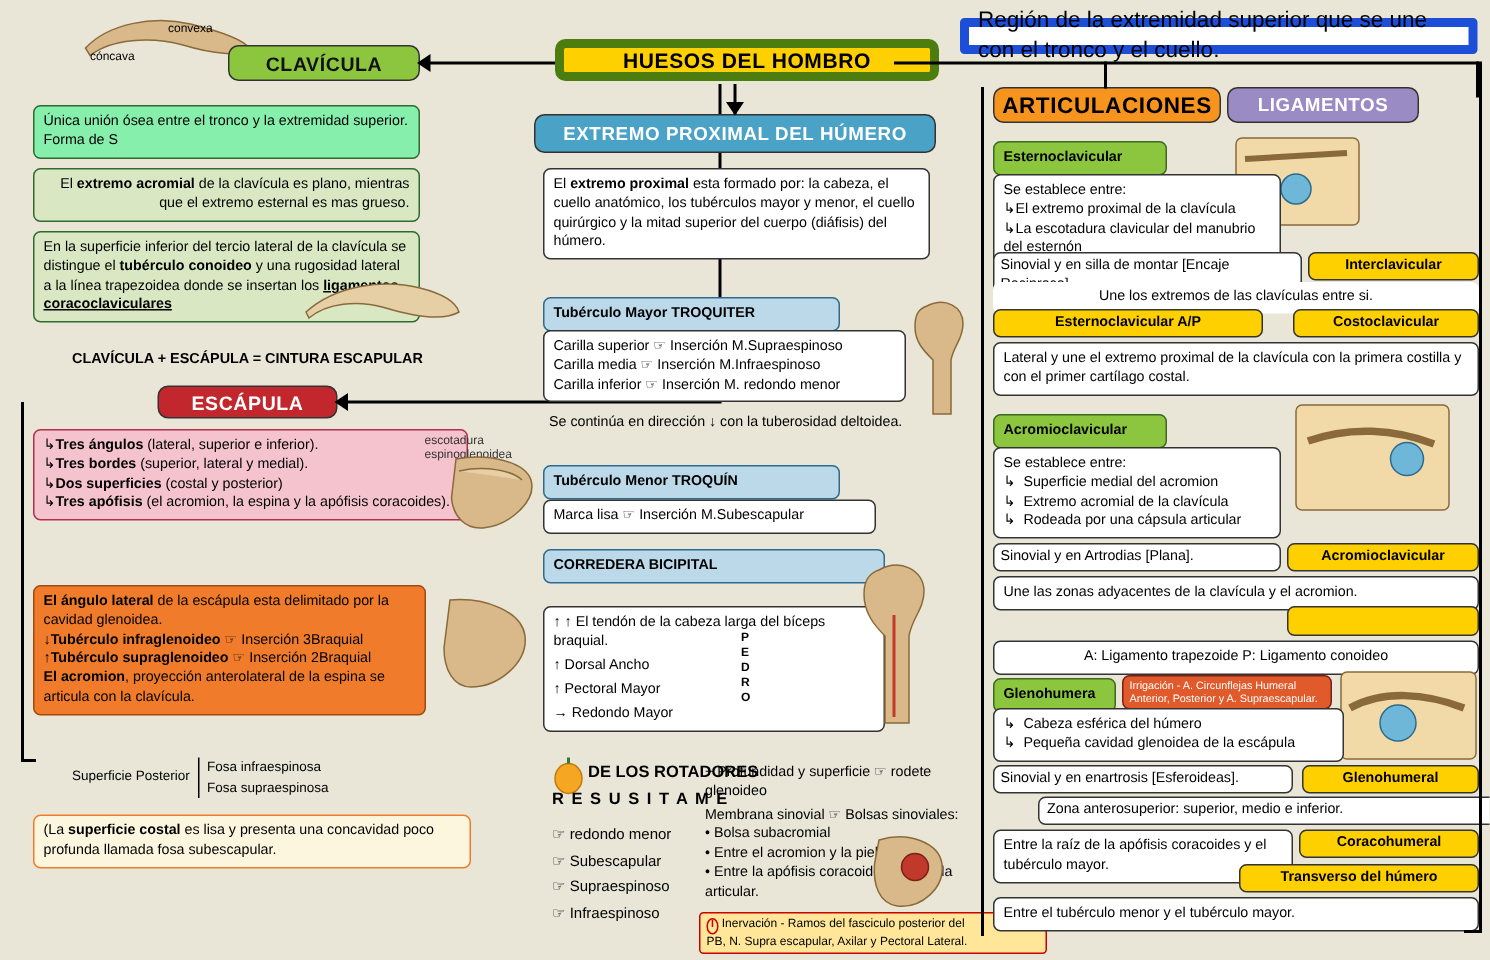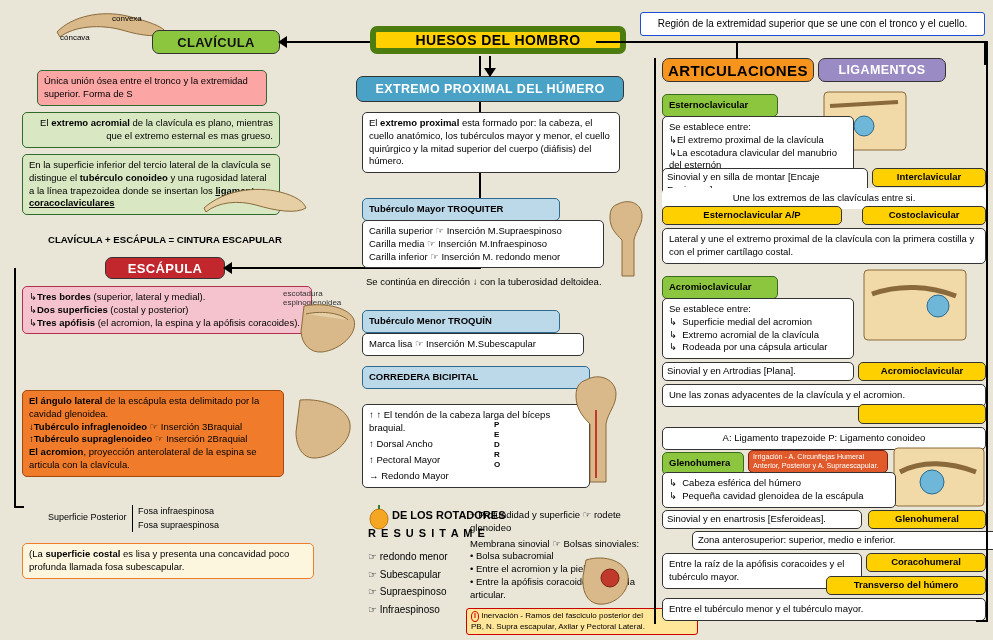--- a/index.html
+++ b/index.html
@@ -26,38 +26,38 @@
   .bone2{fill:#e6cfa5;stroke:#8a6a3a;stroke-width:1;}
   .tiny{font-size:8px;}
 </style>
 </head>
 <body>
 
 <div class="box title-node" style="left:370px;top:26px;width:256px;height:28px;background:#ffd000;border:6px solid #4d7c0f;display:flex;align-items:center;justify-content:center;font-size:14px;">
   <span>HUESOS  DEL HOMBRO</span>
 </div>
 
-<div class="box node" style="left:640px;top:12px;width:345px;height:24px;background:#fff;border:1px solid #1d4ed8;border-radius:3px;display:flex;align-items:center;justify-content:center;font-size:10px;">
+<div class="box node" style="left:640px;top:12px;width:345px;height:24px;background:#fff;border:6px solid #1d4ed8;border-radius:3px;display:flex;align-items:center;justify-content:center;font-size:15px;">
   <span>Región de la extremidad superior  que se une con el tronco y el cuello.</span>
 </div>
 
 <svg class="imgph" style="left:52px;top:6px;" width="120" height="40">
   <path class="bone" d="M5,26 C20,10 50,4 75,10 C95,15 110,20 114,26 C108,32 90,30 70,24 C48,18 22,20 8,31 Z"></path>
 </svg>
 <div class="box tiny" style="left:112px;top:14px;"><span>convexa</span></div>
 <div class="box tiny" style="left:60px;top:33px;"><span>cóncava</span></div>
 
 <div class="box title-node" style="left:152px;top:30px;width:128px;height:24px;background:#8cc63f;border:1.5px solid #333;display:flex;align-items:center;justify-content:center;font-size:13px;color:#111;">
   <span>CLAVÍCULA</span>
 </div>
 
 <div class="arrowline" style="left:286px;top:41px;width:84px;height:2px;"></div>
 <div class="tri" style="left:278px;top:36px;border-top:6px solid transparent;border-bottom:6px solid transparent;border-right:9px solid #000;"></div>
 
-<div class="box node" style="left:37px;top:70px;width:230px;background:#fca5a5;border-color:#2f6b2f;">
+<div class="box node" style="left:22px;top:70px;width:258px;background:#86efac;border-color:#2f6b2f;">
   <span>Única unión ósea entre el  tronco  y la  extremidad superior. Forma de S</span>
 </div>
 
 <div class="box node" style="left:22px;top:112px;width:258px;background:#d9e8c2;border-color:#2f6b2f;text-align:right;">
   <span>El </span><span class="b">extremo acromial</span><span> de la clavícula es plano, mientras que el extremo esternal es mas grueso.</span>
 </div>
 
 <div class="box node" style="left:22px;top:154px;width:258px;background:#d9e8c2;border-color:#2f6b2f;">
   <span>En la superficie inferior del tercio lateral de la clavícula se distingue el </span><span class="b">tubérculo conoideo</span><span> y una rugosidad lateral a la línea trapezoidea donde se insertan los </span><span class="b" style="text-decoration:underline">ligamentos coracoclaviculares</span>
 </div>
@@ -68,20 +68,21 @@
 
 <div class="box center b" style="left:30px;top:234px;width:270px;font-size:9.6px;">
   <span>CLAVÍCULA + ESCÁPULA = CINTURA ESCAPULAR</span>
 </div>
 
 <div class="box title-node" style="left:105px;top:257px;width:120px;height:22px;background:#c1272d;color:#fff;border:1.5px solid #333;display:flex;align-items:center;justify-content:center;font-size:13px;">
   <span>ESCÁPULA</span>
 </div>
 
 <div class="box node" style="left:22px;top:286px;width:290px;background:#f5c3cd;border-color:#b03050;">
+  <div>↳<span class="b">Tres ángulos</span><span> (lateral, superior e inferior).</span></div>
   <div>↳<span class="b">Tres bordes</span><span> (superior, lateral y medial).</span></div>
   <div>↳<span class="b">Dos superficies</span><span> (costal y posterior)</span></div>
   <div>↳<span class="b">Tres apófisis</span><span> (el acromion, la espina y la apófisis coracoides).</span></div>
 </div>
 
 <div class="box tiny" style="left:283px;top:290px;width:60px;line-height:1.1;color:#333;">
   escotadura<br>espinoglenoidea
 </div>
 <svg class="imgph" style="left:296px;top:300px;" width="66" height="58">
   <path class="bone" d="M8,6 C30,2 54,8 58,20 C62,34 44,50 26,52 C14,53 6,44 5,32 Z"></path>

